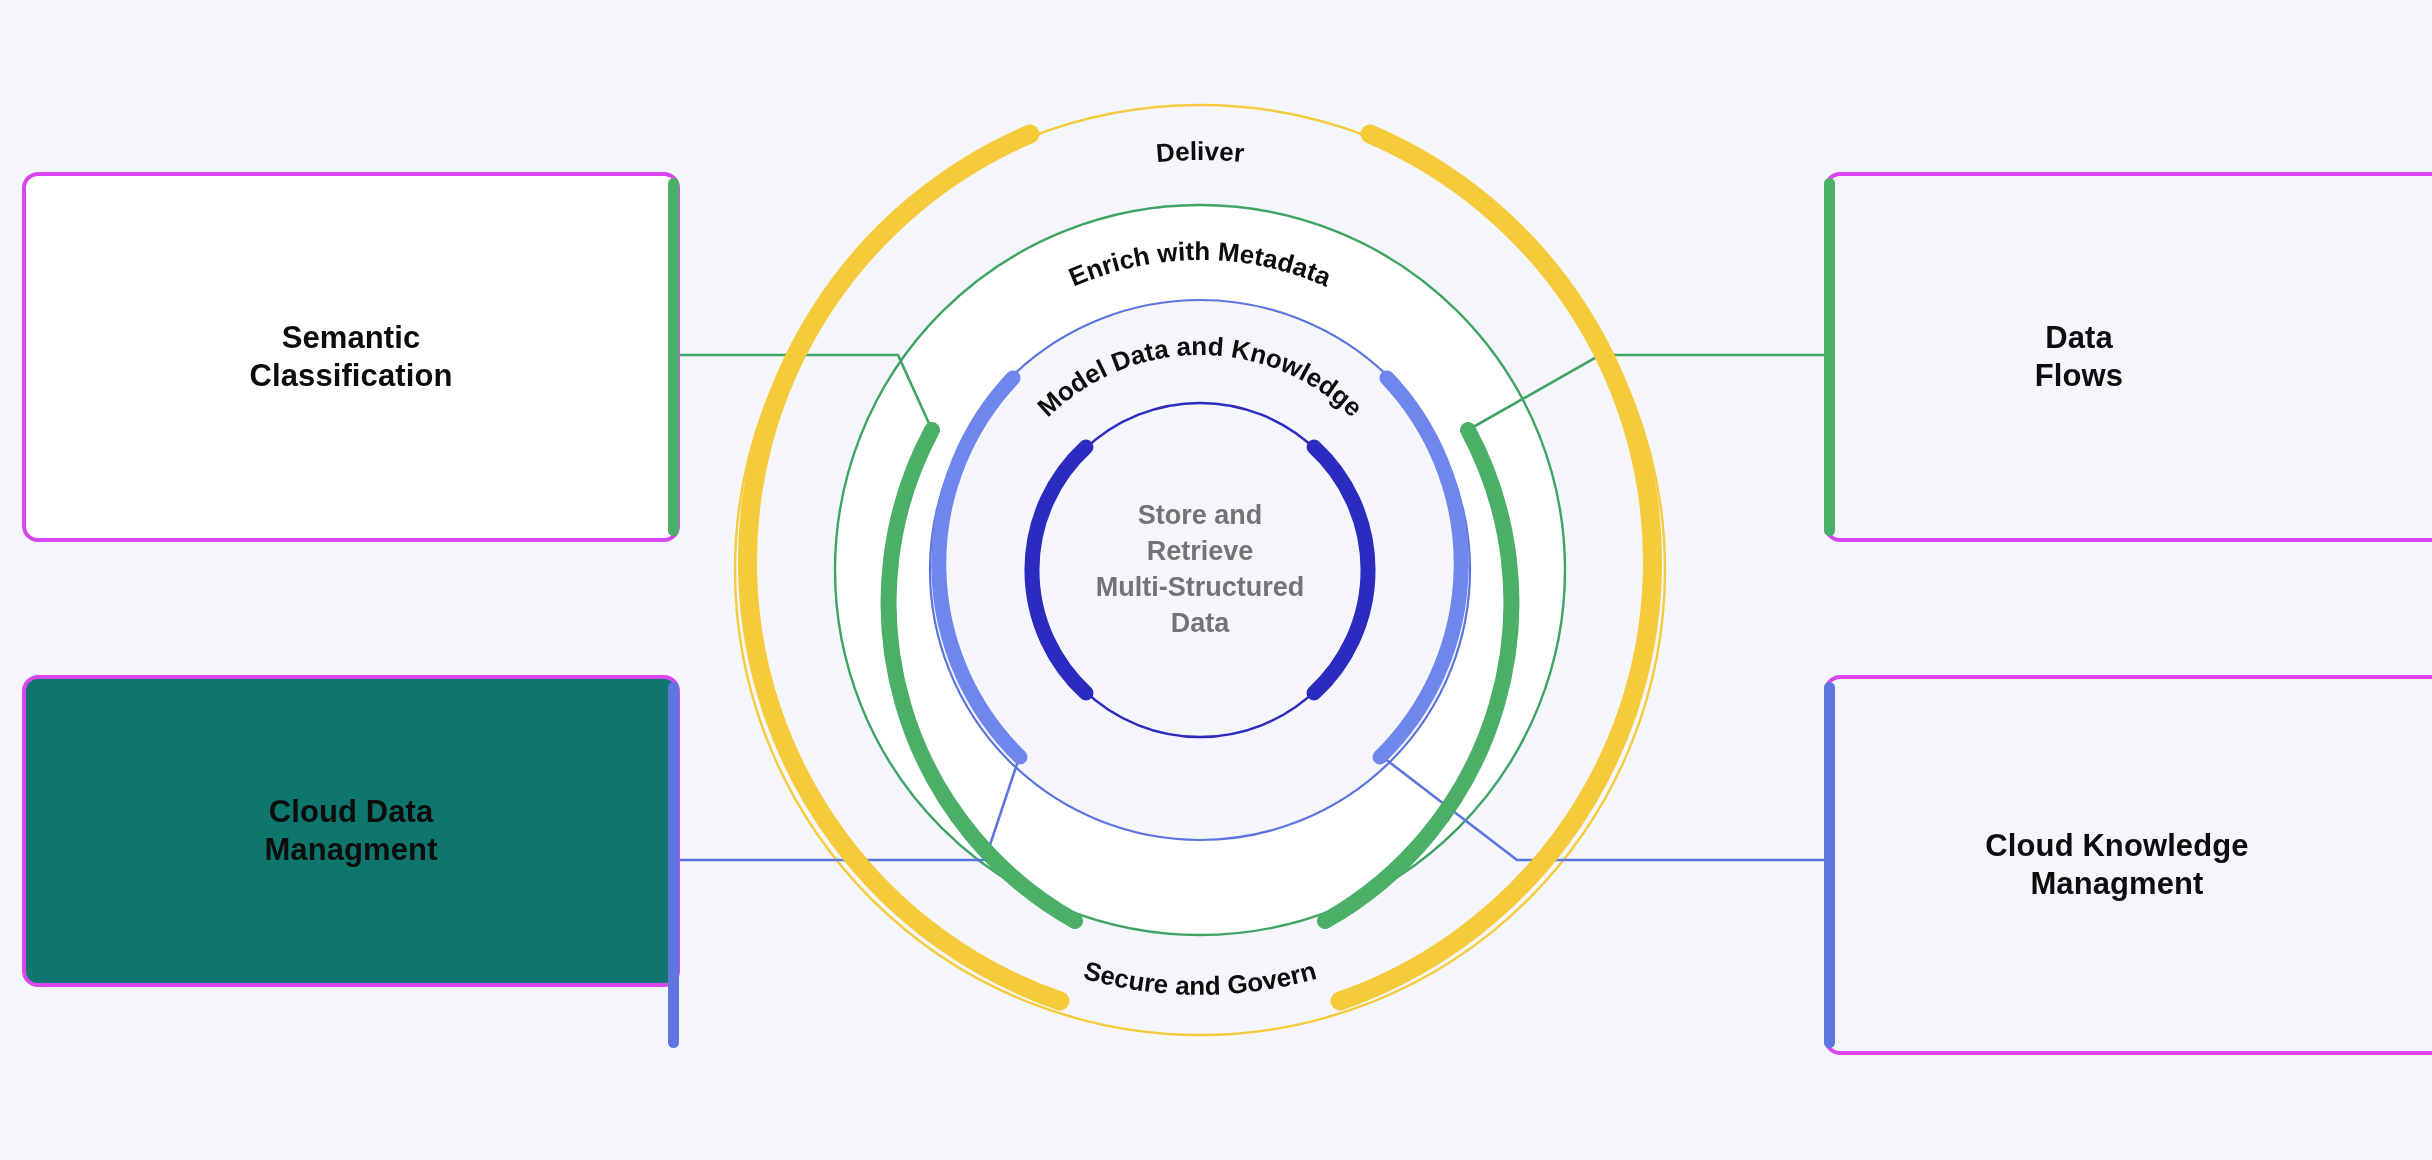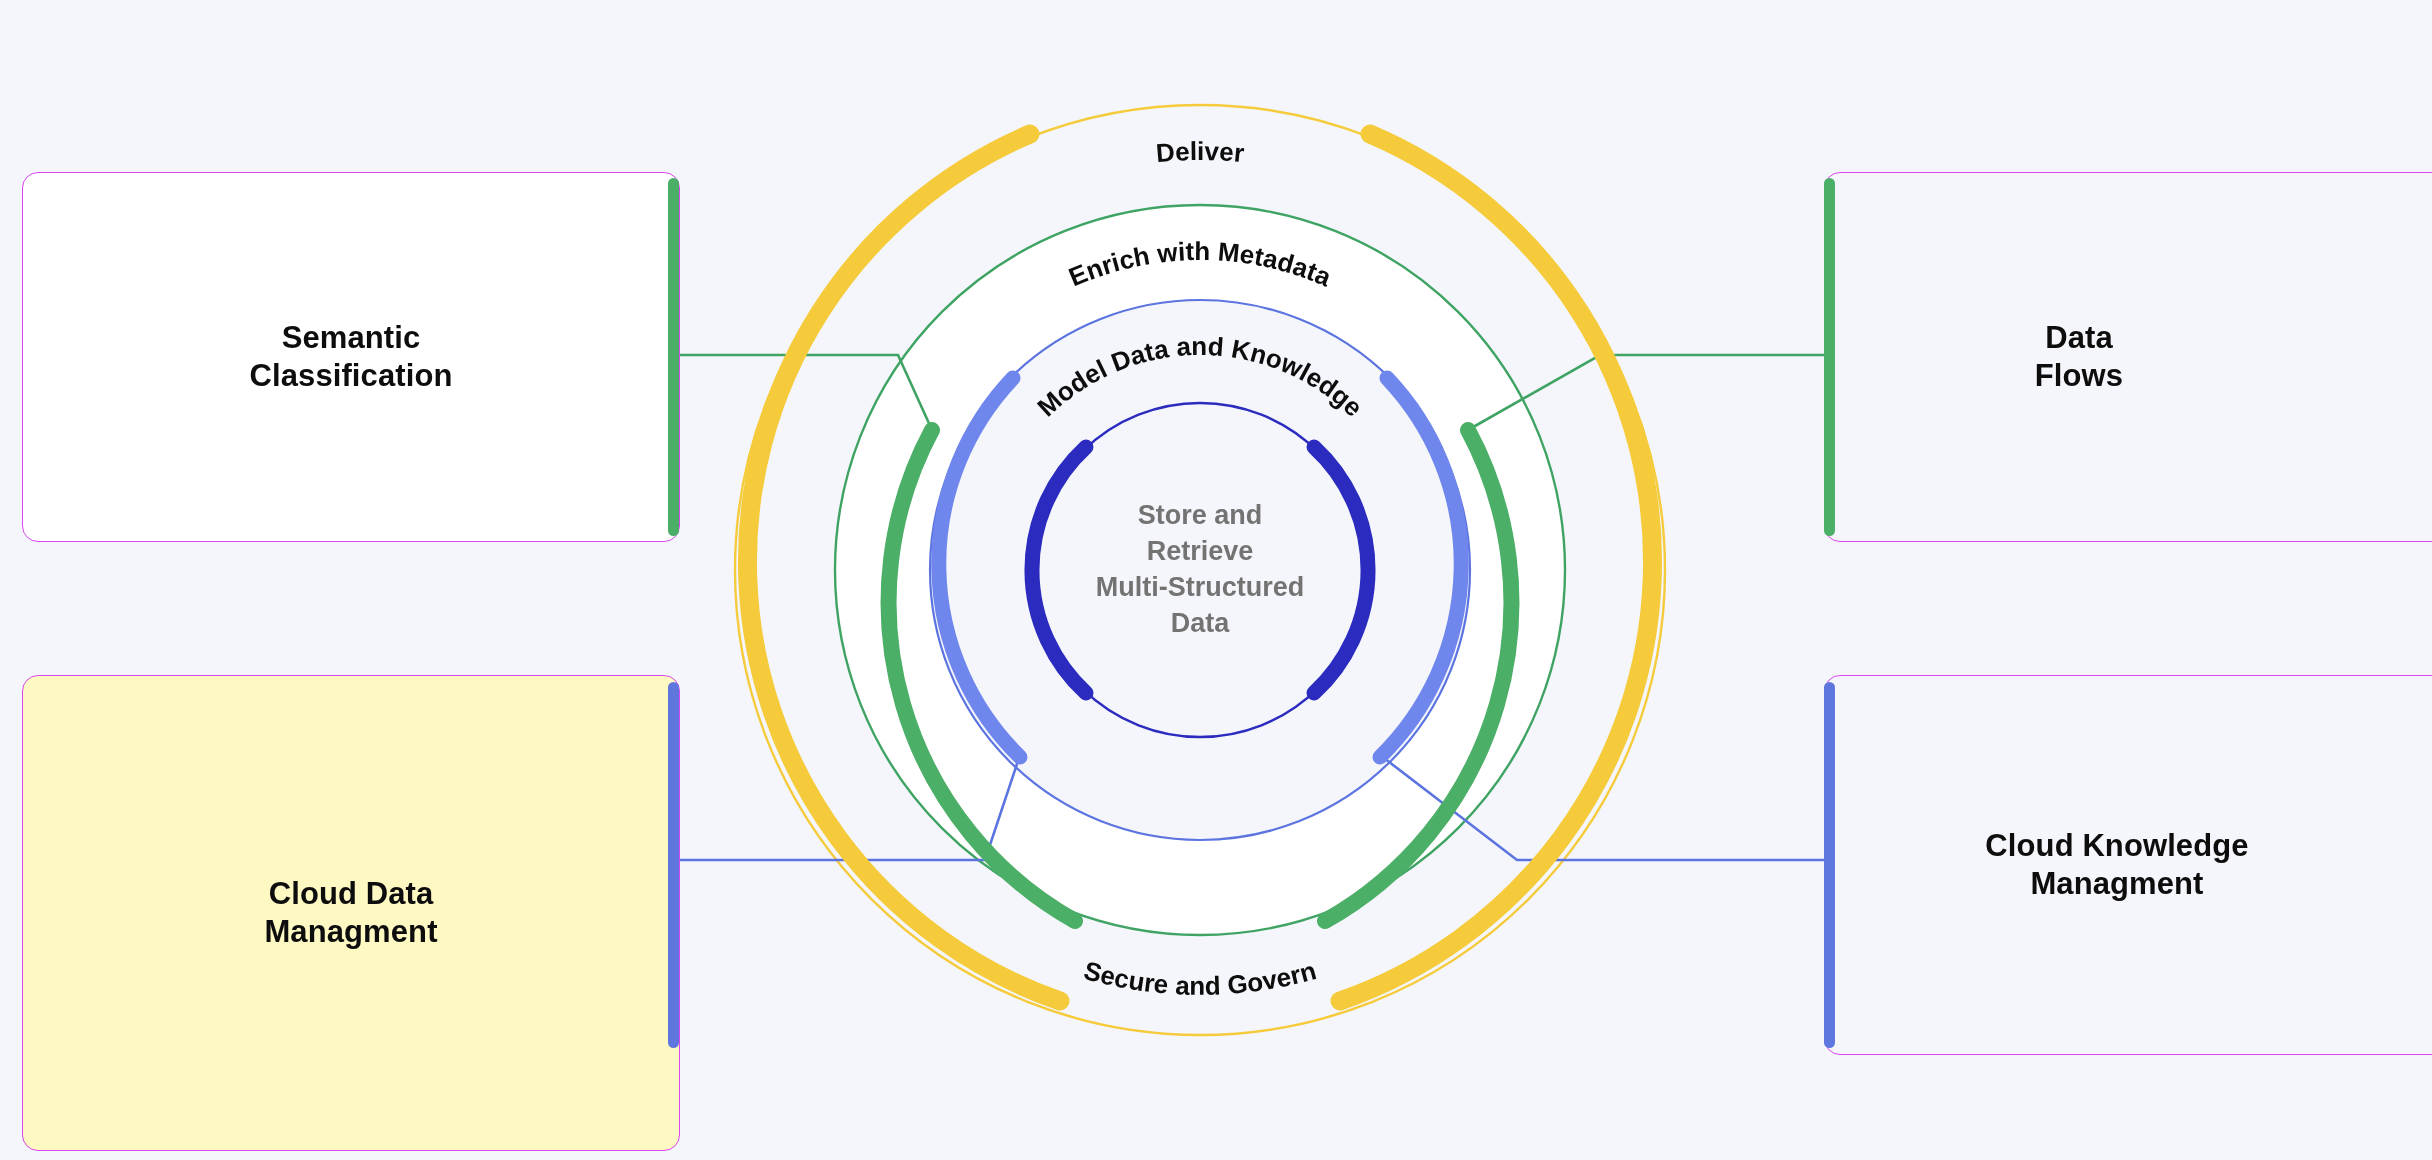--- a/index.html
+++ b/index.html
@@ -9,21 +9,21 @@
     font-family:"Liberation Sans", sans-serif;
     overflow:hidden;
     position:relative;
   }
   #stage{position:absolute;inset:0;}
   svg.layer{position:absolute;left:0;top:0;width:2432px;height:1160px;}
 
   .card{
     position:absolute;
     box-sizing:border-box;
-    border:1px solid #d946ef;
+    border:4px solid #d946ef;
     border-radius:16px;
     display:flex;align-items:center;justify-content:center;
     text-align:center;
     z-index:4;
   }
   .card .label{
     font-weight:700;
     font-size:31px;
     line-height:1.22;
     color:#0d0d0d;
@@ -137,21 +137,21 @@
 Classification</div>
   </div>
   <div class="card-bar" style="left:668px; top:178px; height:358px; background:#4caf68;"></div>
 
   <div class="card" style="left:1824px; top:172px; width:700px; height:370px; background:#f4f6fb;">
     <div class="label" style="margin-right:190px;">Data
 Flows</div>
   </div>
   <div class="card-bar" style="left:1824px; top:178px; height:358px; background:#4caf68;"></div>
 
-  <div class="card" style="left:22px; top:675px; width:658px; height:476px; background:#fef9c3;">
+  <div class="card" style="left:22px; top:675px; width:658px; height:312px; background:#0f766e;">
     <div class="label">Cloud Data
 Managment</div>
   </div>
   <div class="card-bar" style="left:668px; top:682px; height:366px; background:#6076df;"></div>
 
   <div class="card" style="left:1824px; top:675px; width:700px; height:380px; background:#f4f6fb;">
     <div class="label" style="margin-right:114px;text-align:center;">Cloud Knowledge
 Managment</div>
   </div>
   <div class="card-bar" style="left:1824px; top:682px; height:366px; background:#6076df;"></div>

